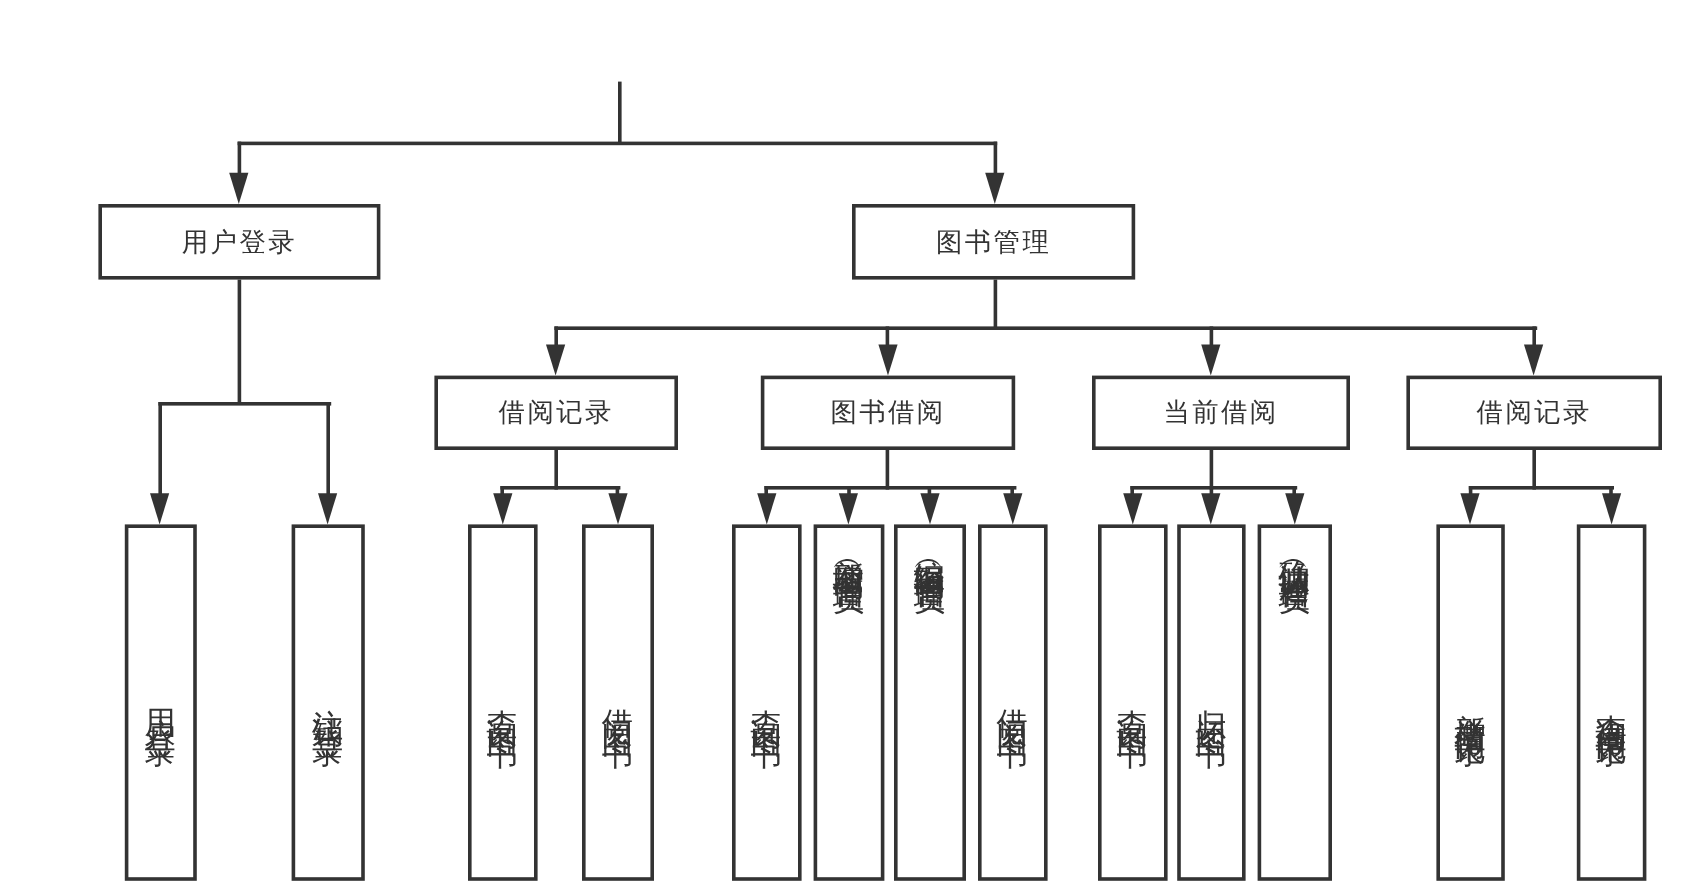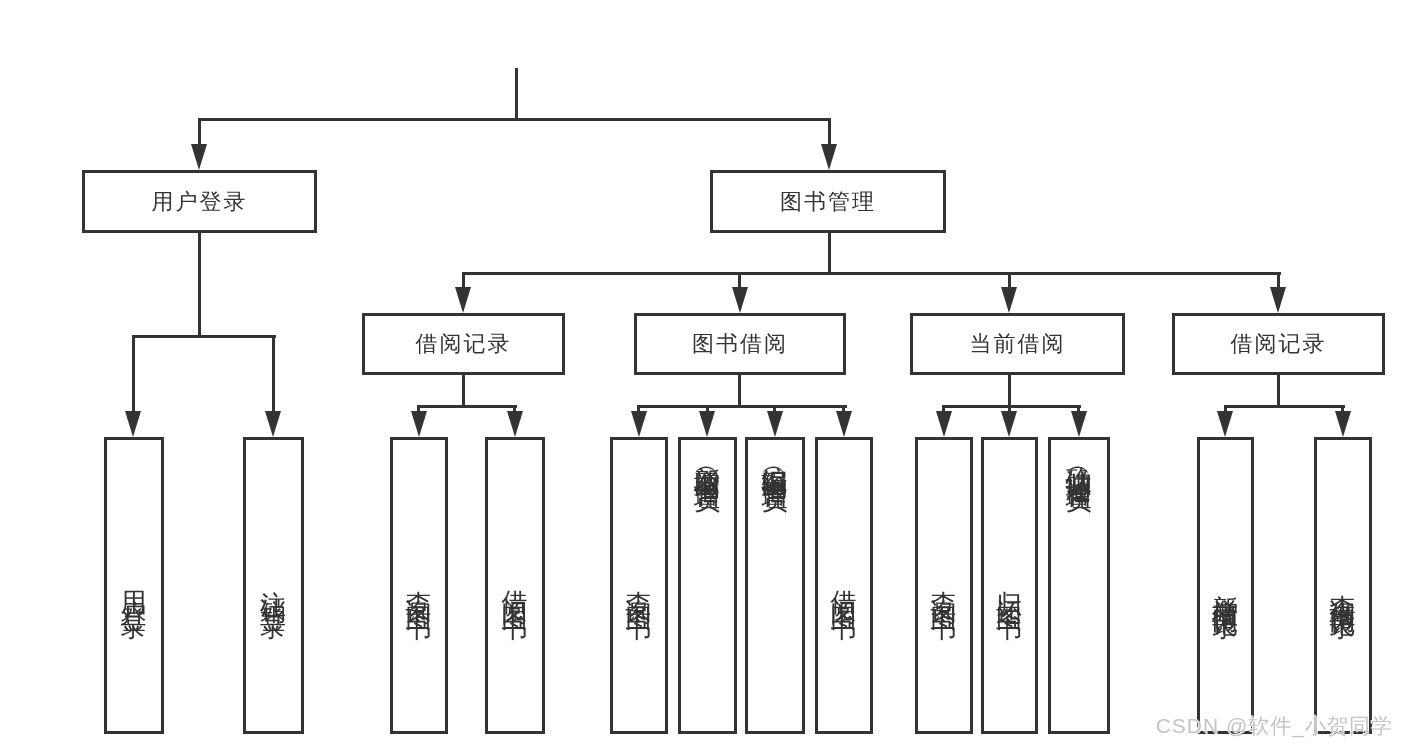--- a/index.html
+++ b/index.html
@@ -119,21 +119,20 @@
     <span class="vtext">确认归还（管理员）</span>
   </div>
 
   <div class="vnode med" style="left:1197px;top:437px;width:57px;height:297px">
     <span class="vtext">新增借阅记录</span>
   </div>
   <div class="vnode med" style="left:1314px;top:437px;width:58px;height:297px">
     <span class="vtext">查询借阅记录</span>
   </div>
 
-  <div class="watermark">CSDN @软件_小贺同学</div>
 
 <div class="cline" style="left: 515px; top: 68px; width: 3px; height: 52px; background: rgb(51, 51, 51);"></div>
     <div class="cline" style="left: 198px; top: 118px; width: 633px; height: 3px; background: rgb(51, 51, 51);"></div>
     <div class="cline" style="left: 198px; top: 118px; width: 3px; height: 28px; background: rgb(51, 51, 51);"></div>
     <div class="cline" style="left: 828px; top: 118px; width: 3px; height: 28px; background: rgb(51, 51, 51);"></div>
     <div class="cline" style="left: 198px; top: 233px; width: 3px; height: 104px; background: rgb(51, 51, 51);"></div>
     <div class="cline" style="left: 132px; top: 335px; width: 144px; height: 3px; background: rgb(51, 51, 51);"></div>
     <div class="cline" style="left: 132px; top: 335px; width: 3px; height: 78px; background: rgb(51, 51, 51);"></div>
     <div class="cline" style="left: 272px; top: 335px; width: 3px; height: 78px; background: rgb(51, 51, 51);"></div>
     <div class="cline" style="left: 828px; top: 233px; width: 3px; height: 42px; background: rgb(51, 51, 51);"></div>

